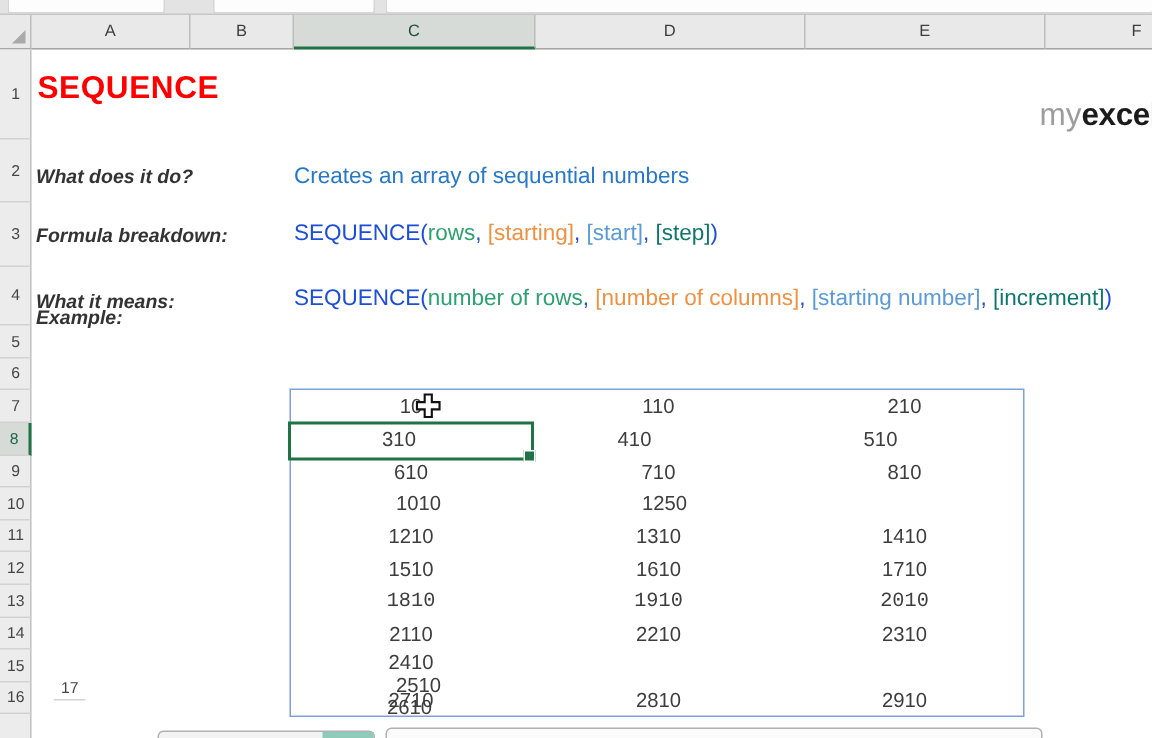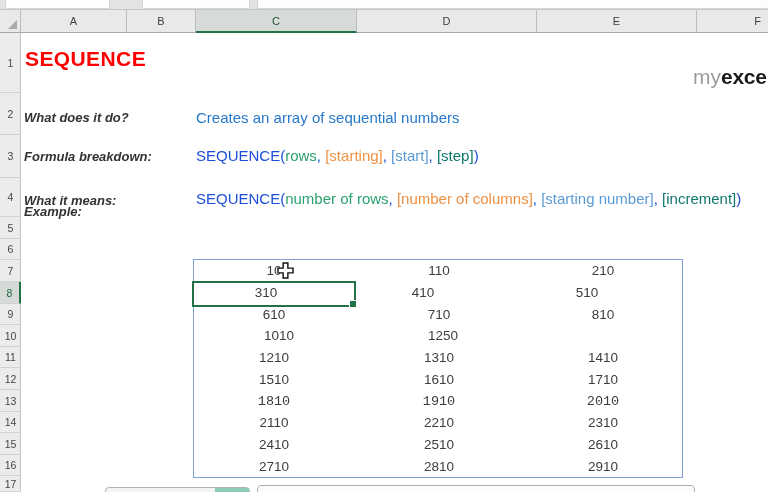--- a/index.html
+++ b/index.html
@@ -109,21 +109,21 @@
       <div class="rowcell" style="top: 227px; height: 22px;">7</div>
       <div class="rowcell selected" style="top: 249px; height: 22px;">8</div>
       <div class="rowcell" style="top: 271px; height: 21px;">9</div>
       <div class="rowcell" style="top: 292px; height: 22px;">10</div>
       <div class="rowcell" style="top: 314px; height: 21px;">11</div>
       <div class="rowcell" style="top: 335px; height: 22px;">12</div>
       <div class="rowcell" style="top: 357px; height: 22px;">13</div>
       <div class="rowcell" style="top: 379px; height: 21px;">14</div>
       <div class="rowcell" style="top: 400px; height: 22px;">15</div>
       <div class="rowcell" style="top: 422px; height: 21px;">16</div>
-      <div class="rowcell" style="top: 443px; height: 16px;">17</div>
+      <div class="rowcell" style="top: 418px; height: 16px; margin-left: 36px;">17</div>
     </div>
 
   <div class="title">SEQUENCE</div>
 
   <div class="logo">
     <span class="lg-my">my</span><span class="lg-excel">excel</span>
   </div>
 
   <div class="qlabel" style="top:110px;">What does it do?</div>
   <div class="qlabel" style="top:149px;">Formula breakdown:</div>
@@ -173,21 +173,21 @@
       <div class="xrow" style="top: 130.2px; height: 21.7px; font-family: Liberation Mono, monospace;">
         <div class="xcell" style="width: 160px;">1810</div>
         <div class="xcell" style="width: 170px;">1910</div>
         <div class="xcell" style="width: 158px;">2010</div>
       </div>
       <div class="xrow" style="top: 151.9px; height: 21.7px;">
         <div class="xcell" style="width: 160px;">2110</div>
         <div class="xcell" style="width: 170px;">2210</div>
         <div class="xcell" style="width: 158px;">2310</div>
       </div>
-      <div class="xrow" style="top: 173.6px; height: 21.7px;">
+      <div class="xrow" style="top: 173.6px; height: 21.7px; flex-direction: column;">
         <div class="xcell" style="width: 160px;">2410</div>
         <div class="xcell" style="width: 170px;">2510</div>
         <div class="xcell" style="width: 158px;">2610</div>
       </div>
       <div class="xrow" style="top: 195.3px; height: 21.7px;">
         <div class="xcell" style="width: 160px;">2710</div>
         <div class="xcell" style="width: 170px;">2810</div>
         <div class="xcell" style="width: 158px;">2910</div>
       </div>
     </div>

